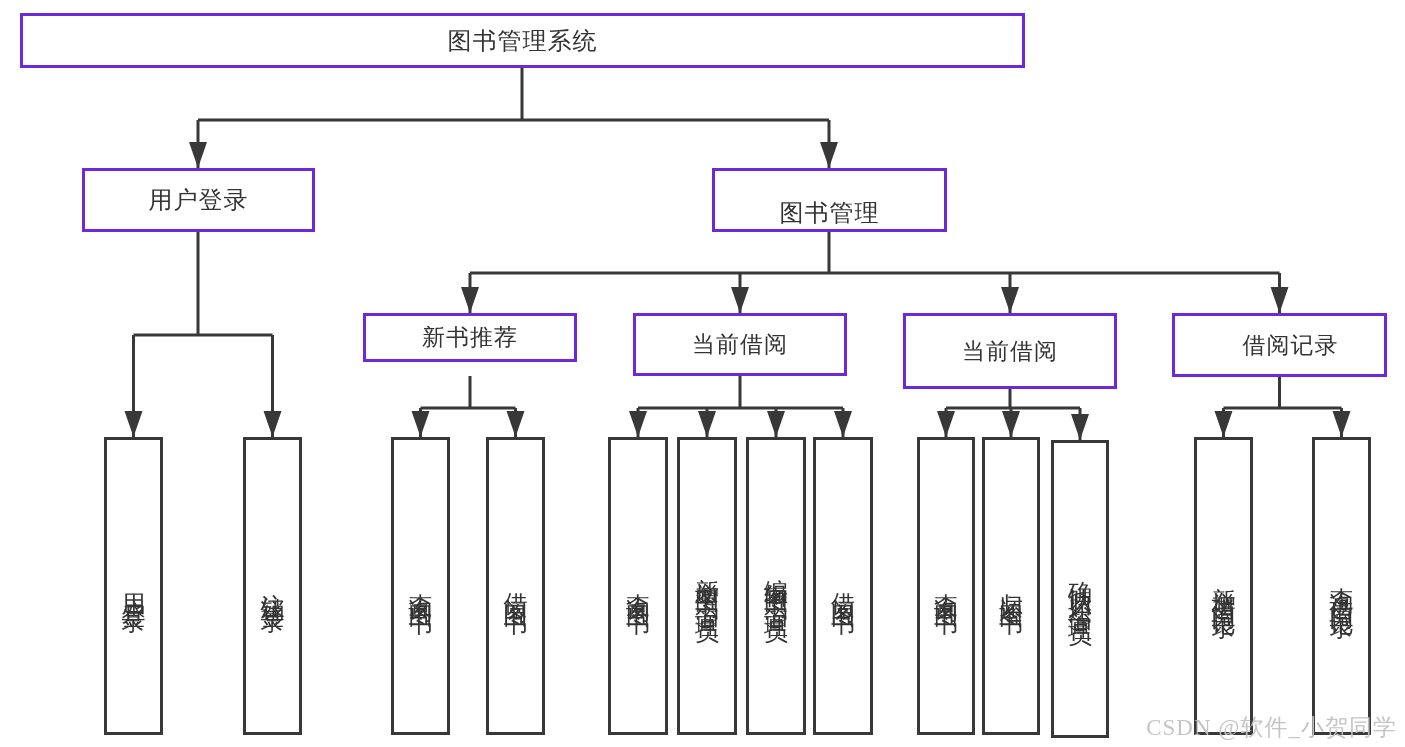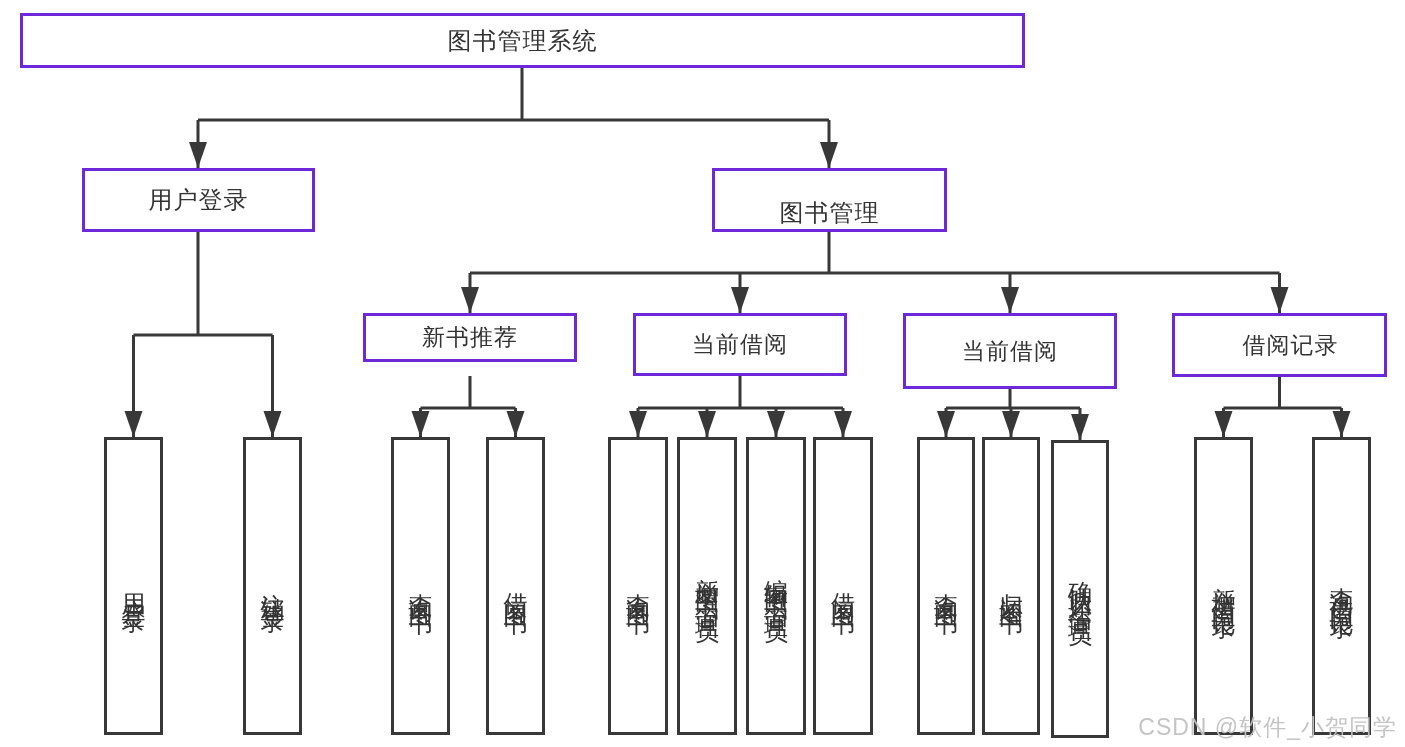--- a/index.html
+++ b/index.html
@@ -47,21 +47,21 @@
     white-space: nowrap;
   }
   .watermark {
     position: absolute;
     right: 8px;
     top: 712px;
     font-size: 23px;
     color: rgba(193, 193, 193, 0.95);
     letter-spacing: 1px;
     z-index: 5;
-    font-family: Liberation Sans, sans-serif;
+    font-family: Liberation Serif, serif;
   }
 </style>
 </head>
 <body>
 
 <div class="canvas">
 
   <svg class="wires" width="1405" height="747" viewBox="0 0 1405 747">
     <g stroke="#383838" stroke-width="3" fill="none">
 

